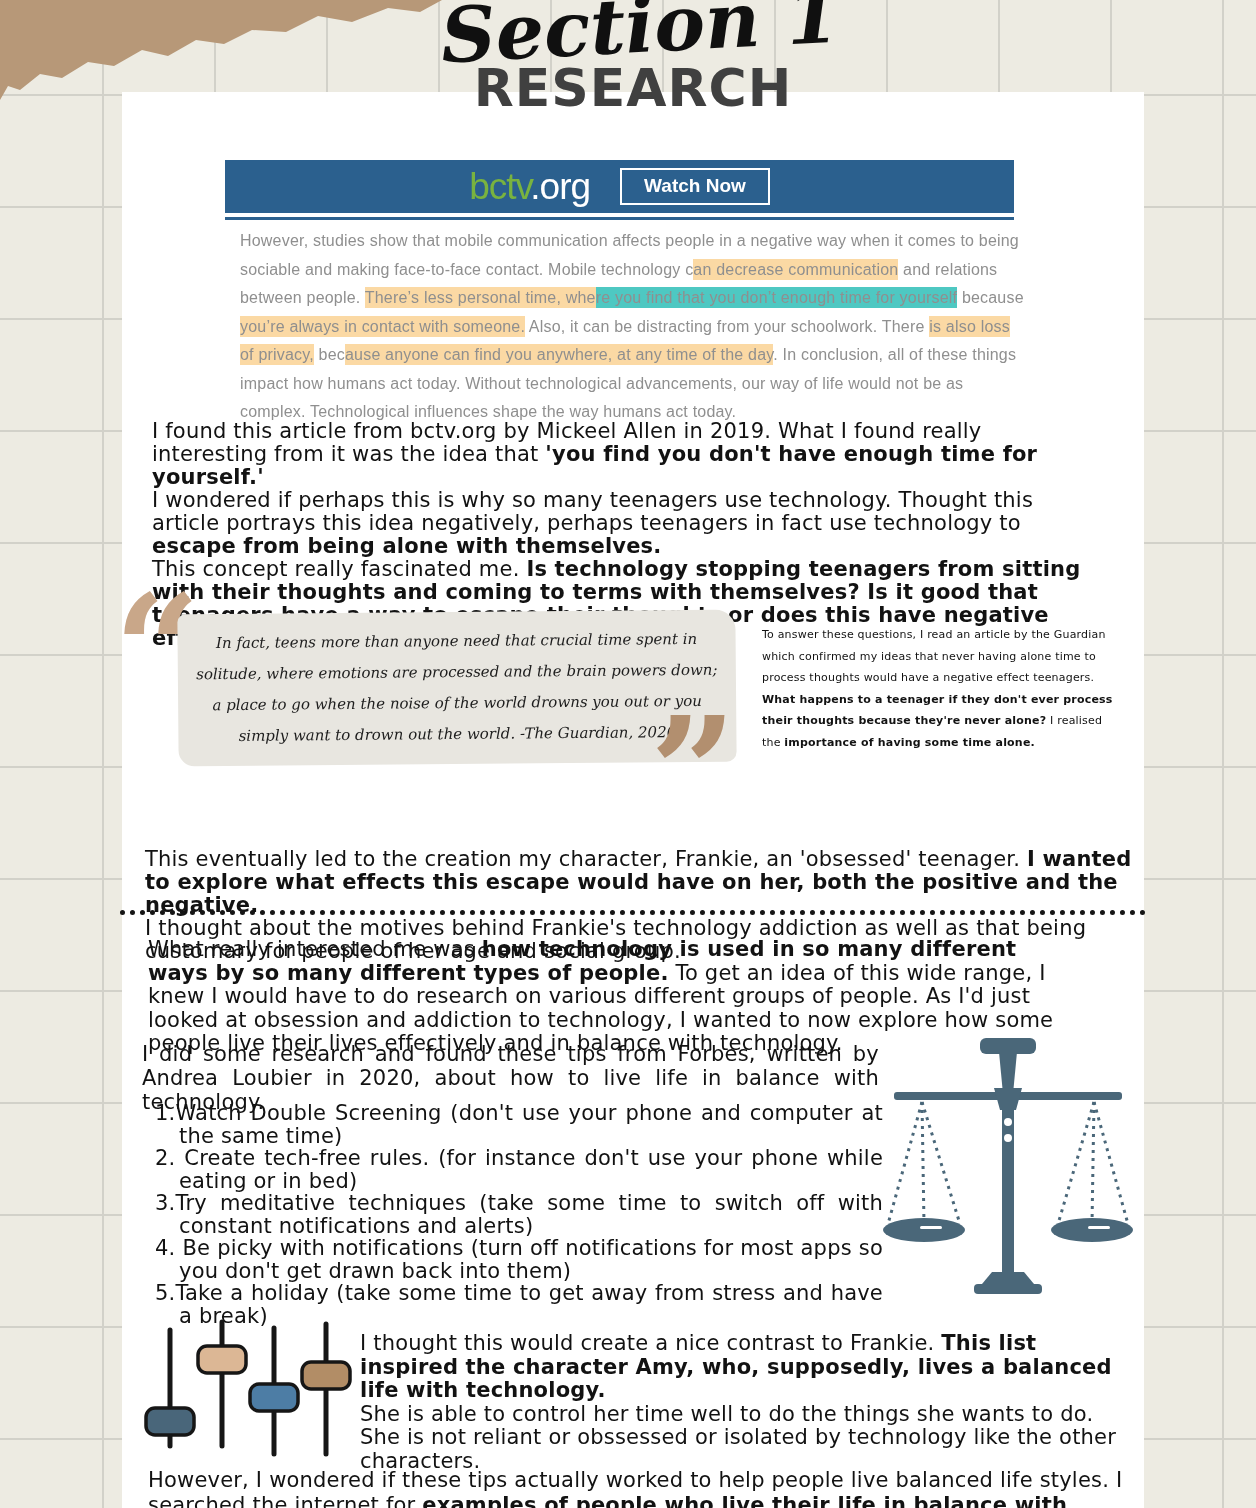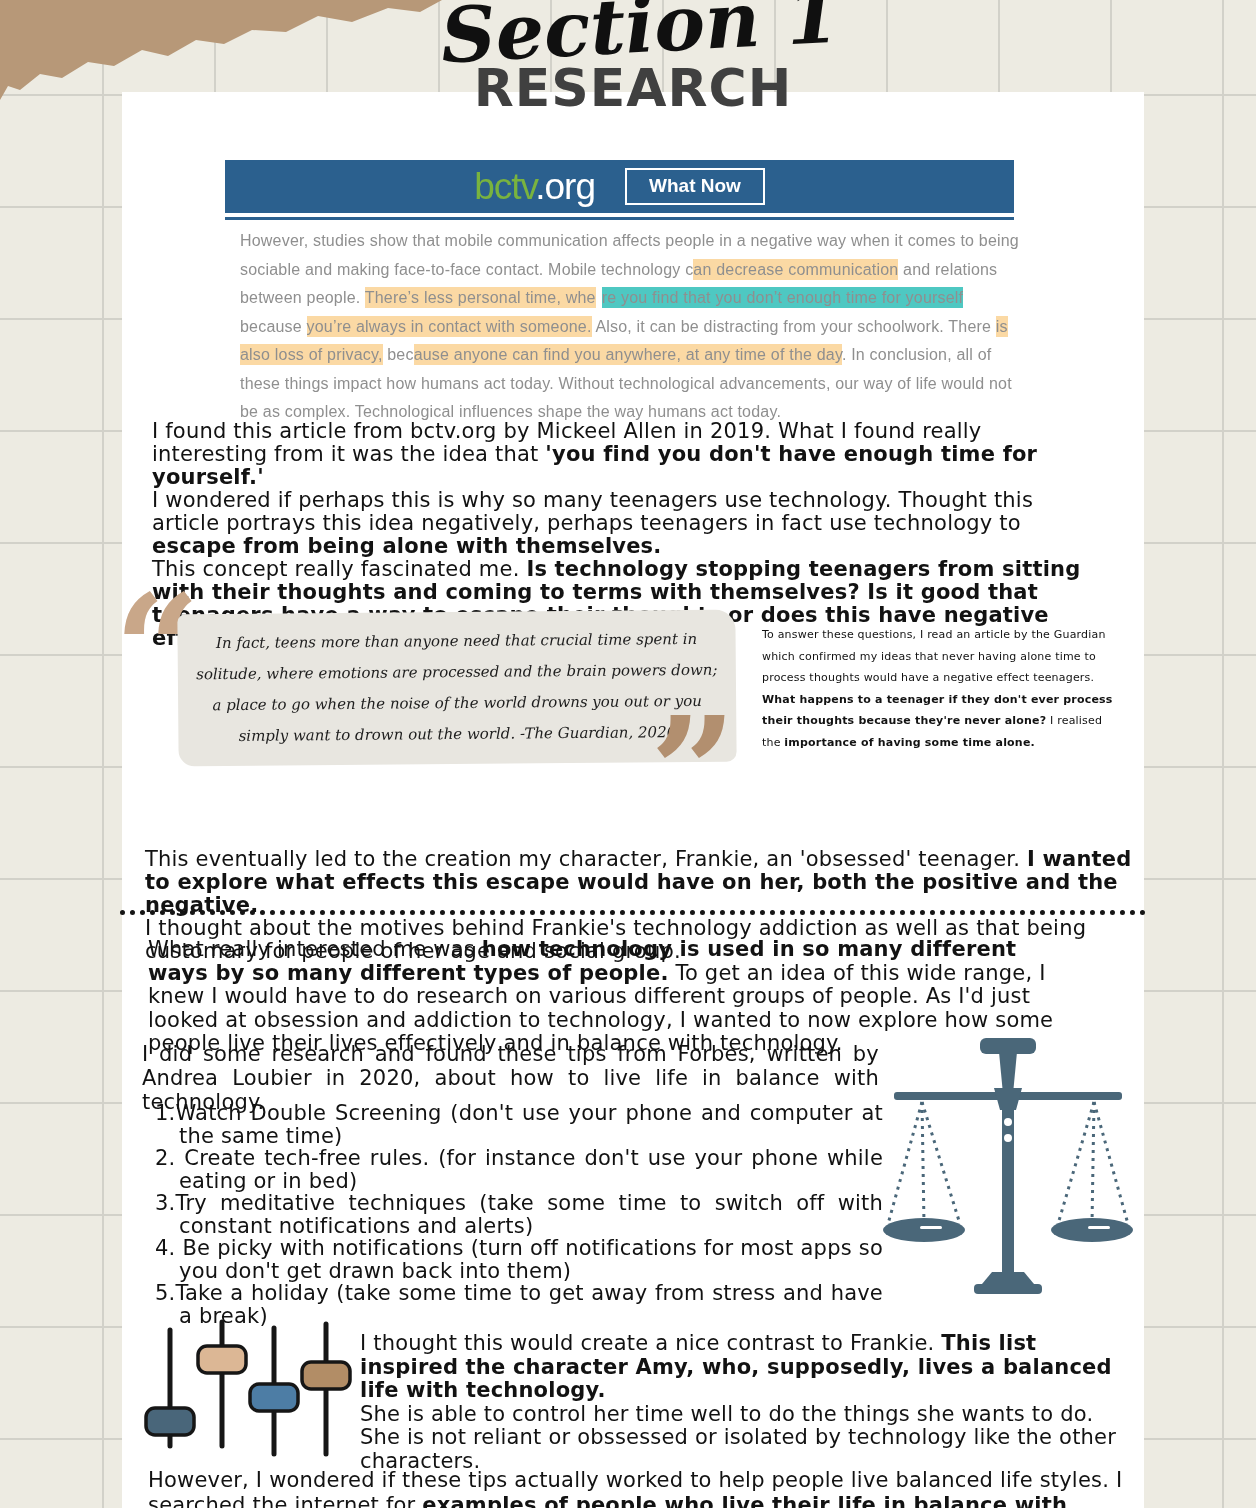--- a/index.html
+++ b/index.html
@@ -42,21 +42,21 @@
     font-family:"Liberation Sans",sans-serif;font-weight:bold;font-size:19px;
     padding:5px 22px;line-height:1.2;cursor:pointer;
   }
   .banner-underline{position:absolute;left:225px;top:217px;width:789px;height:3px;background:var(--banner_blue,#2b608e);}
   .article{
     position:absolute;left:240px;top:227px;width:786px;
     font-family:"Liberation Sans",sans-serif;font-size:16px;line-height:28.5px;
     color:var(--article_text,#8f8f8f);letter-spacing:0.2px;
   }
   .hl-orange{background:var(--highlight_orange,#fbd9a4);padding:2px 0;-webkit-box-decoration-break:clone;box-decoration-break:clone;}
-  .hl-teal{background:var(--highlight_teal,#4ec8c2);padding:2px 0;-webkit-box-decoration-break:clone;box-decoration-break:clone;margin-left:6px;}
+  .hl-teal{background:var(--highlight_teal,#4ec8c2);padding:2px 0;-webkit-box-decoration-break:clone;box-decoration-break:clone;}
   .b{font-weight:bold;}
   .body-block{font-size:21px;letter-spacing:0.2px;color:#121212;}
   .refl{position:absolute;left:152px;top:420px;width:950px;line-height:23px;}
   .quote-box{
     position:absolute;left:178px;top:612px;width:558px;height:152px;
     background:var(--quote_bg,#e8e6e0);border-radius:8px 20px 10px 16px;
     transform:rotate(-0.5deg);
     display:flex;align-items:center;justify-content:center;
     padding:8px 18px;box-sizing:border-box;
   }
@@ -85,21 +85,21 @@
 <body>
 
 <div class="torn"></div>
 <div class="sheet"></div>
 
 <div class="section-script">Section 1</div>
 <div class="research-title">RESEARCH</div>
 
 <div class="banner">
   <div class="logo"><span class="green">bctv</span><span>.org</span></div>
-  <button class="watch">What Now</button>
+  <button class="watch">Watch Now</button>
 </div>
 <div class="banner-underline"></div>
 
 <p class="article"><span>However, studies show that mobile communication affects people in a negative way when it comes to being sociable and making face-to-face contact. Mobile technology c</span><span class="hl-orange">an decrease communication</span><span> and relations between people. </span><span class="hl-orange">There’s less personal time, whe</span><span class="hl-teal">re you find that you don’t enough time for yourself</span><span> because </span><span class="hl-orange">you’re always in contact with someone.</span><span> Also, it can be distracting from your schoolwork. There </span><span class="hl-orange">is also loss of privacy,</span><span> bec</span><span class="hl-orange">ause anyone can find you anywhere, at any time of the day</span><span>. In conclusion, all of these things impact how humans act today. Without technological advancements, our way of life would not be as complex. Technological influences shape the way humans act today.</span></p>
 
 <div class="refl body-block">
   <p><span>I found this article from bctv.org by Mickeel Allen in 2019. What I found really interesting from it was the idea that </span><span class="b">'you find you don't have enough time for yourself.'</span></p>
   <p><span>I wondered if perhaps this is why so many teenagers use technology. Thought this article portrays this idea negatively, perhaps teenagers in fact use technology to </span><span class="b">escape from being alone with themselves.</span></p>
   <p><span>This concept really fascinated me. </span><span class="b">Is technology stopping teenagers from sitting with their thoughts and coming to terms with themselves? Is it good that teenagers have a way to escape their thoughts or does this have negative effects?</span></p>
 </div>

